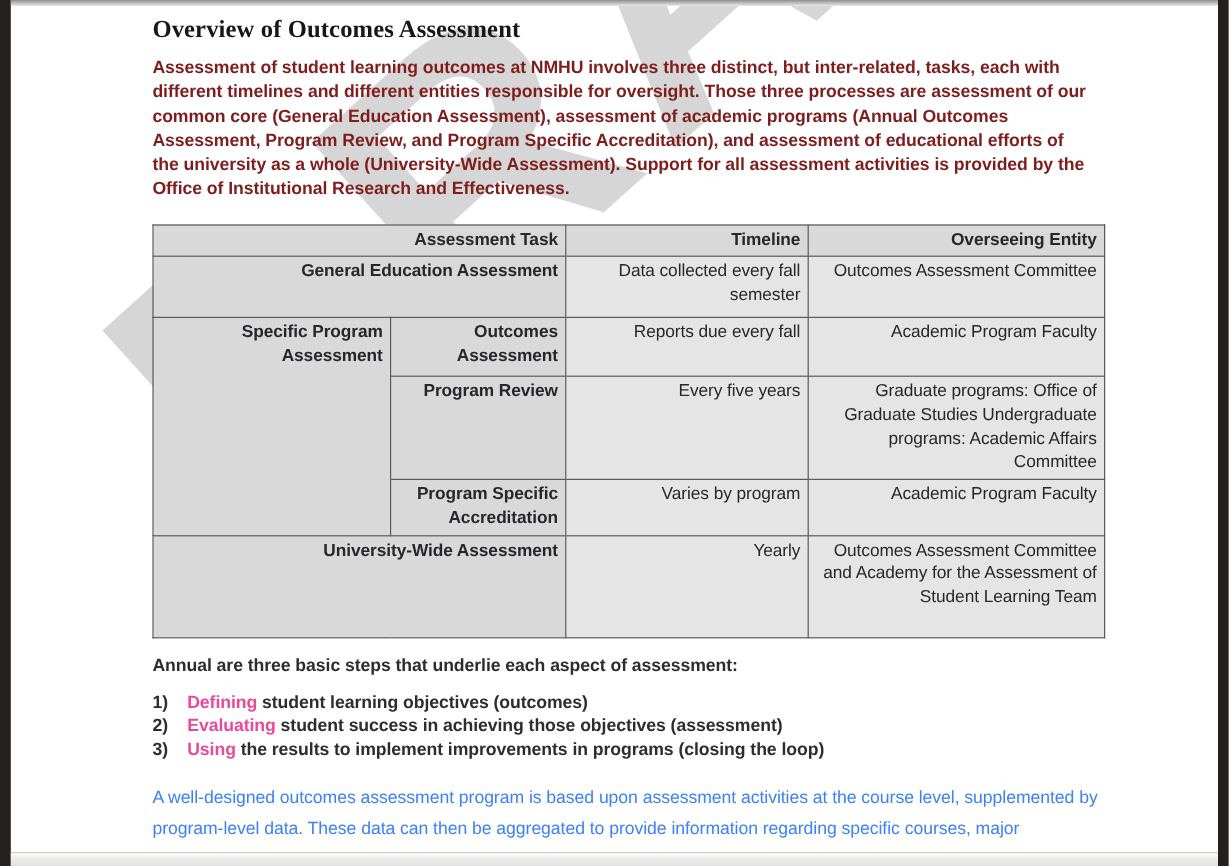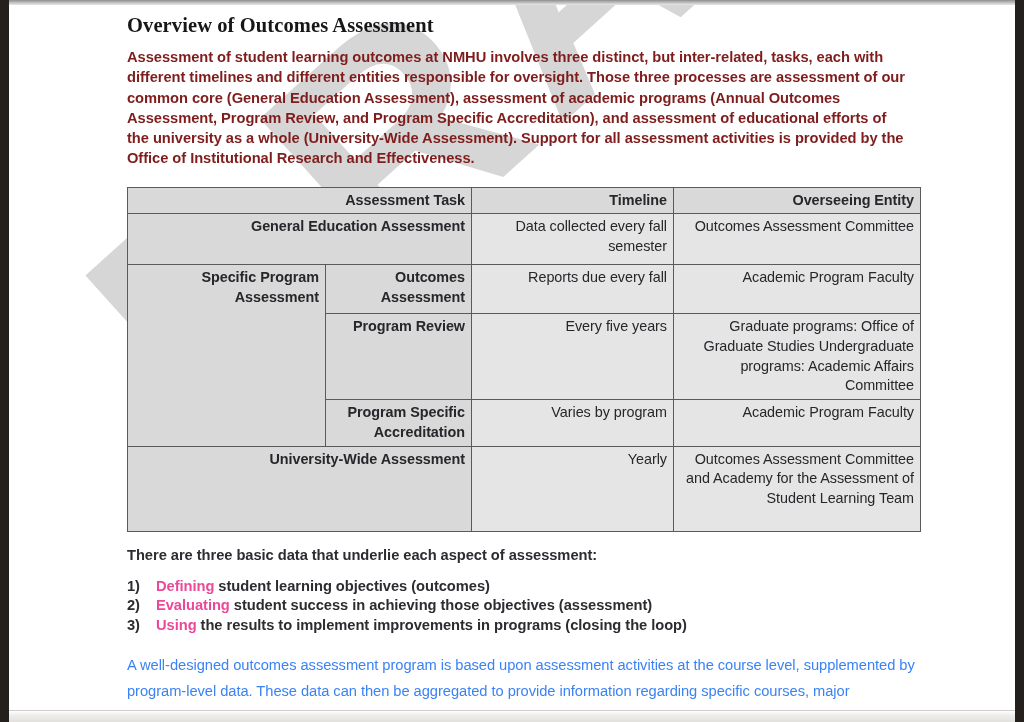--- a/index.html
+++ b/index.html
@@ -257,21 +257,21 @@
           </tr>
 
           <tr>
             <td class="shaded" colspan="2" style="height:78px;">University-Wide Assessment</td>
             <td class="plain">Yearly</td>
             <td class="plain">Outcomes Assessment Committee and Academy for the Assessment of Student Learning Team</td>
           </tr>
         </tbody>
       </table>
 
-      <p class="lead-in">There are three basic data that underlie each aspect of assessment:</p>
+      <p class="lead-in">Annual are three basic steps that underlie each aspect of assessment:</p>
 
       <ol class="steps">
         <li>
           <span class="marker">1)</span><span class="strong">Defining</span><span> student learning objectives (outcomes)</span>
         </li>
         <li>
           <span class="marker">2)</span><span class="strong">Evaluating</span><span> student success in achieving those objectives (assessment)</span>
         </li>
         <li>
           <span class="marker">3)</span><span class="strong">Using</span><span> the results to implement improvements in programs (closing the loop)</span>

